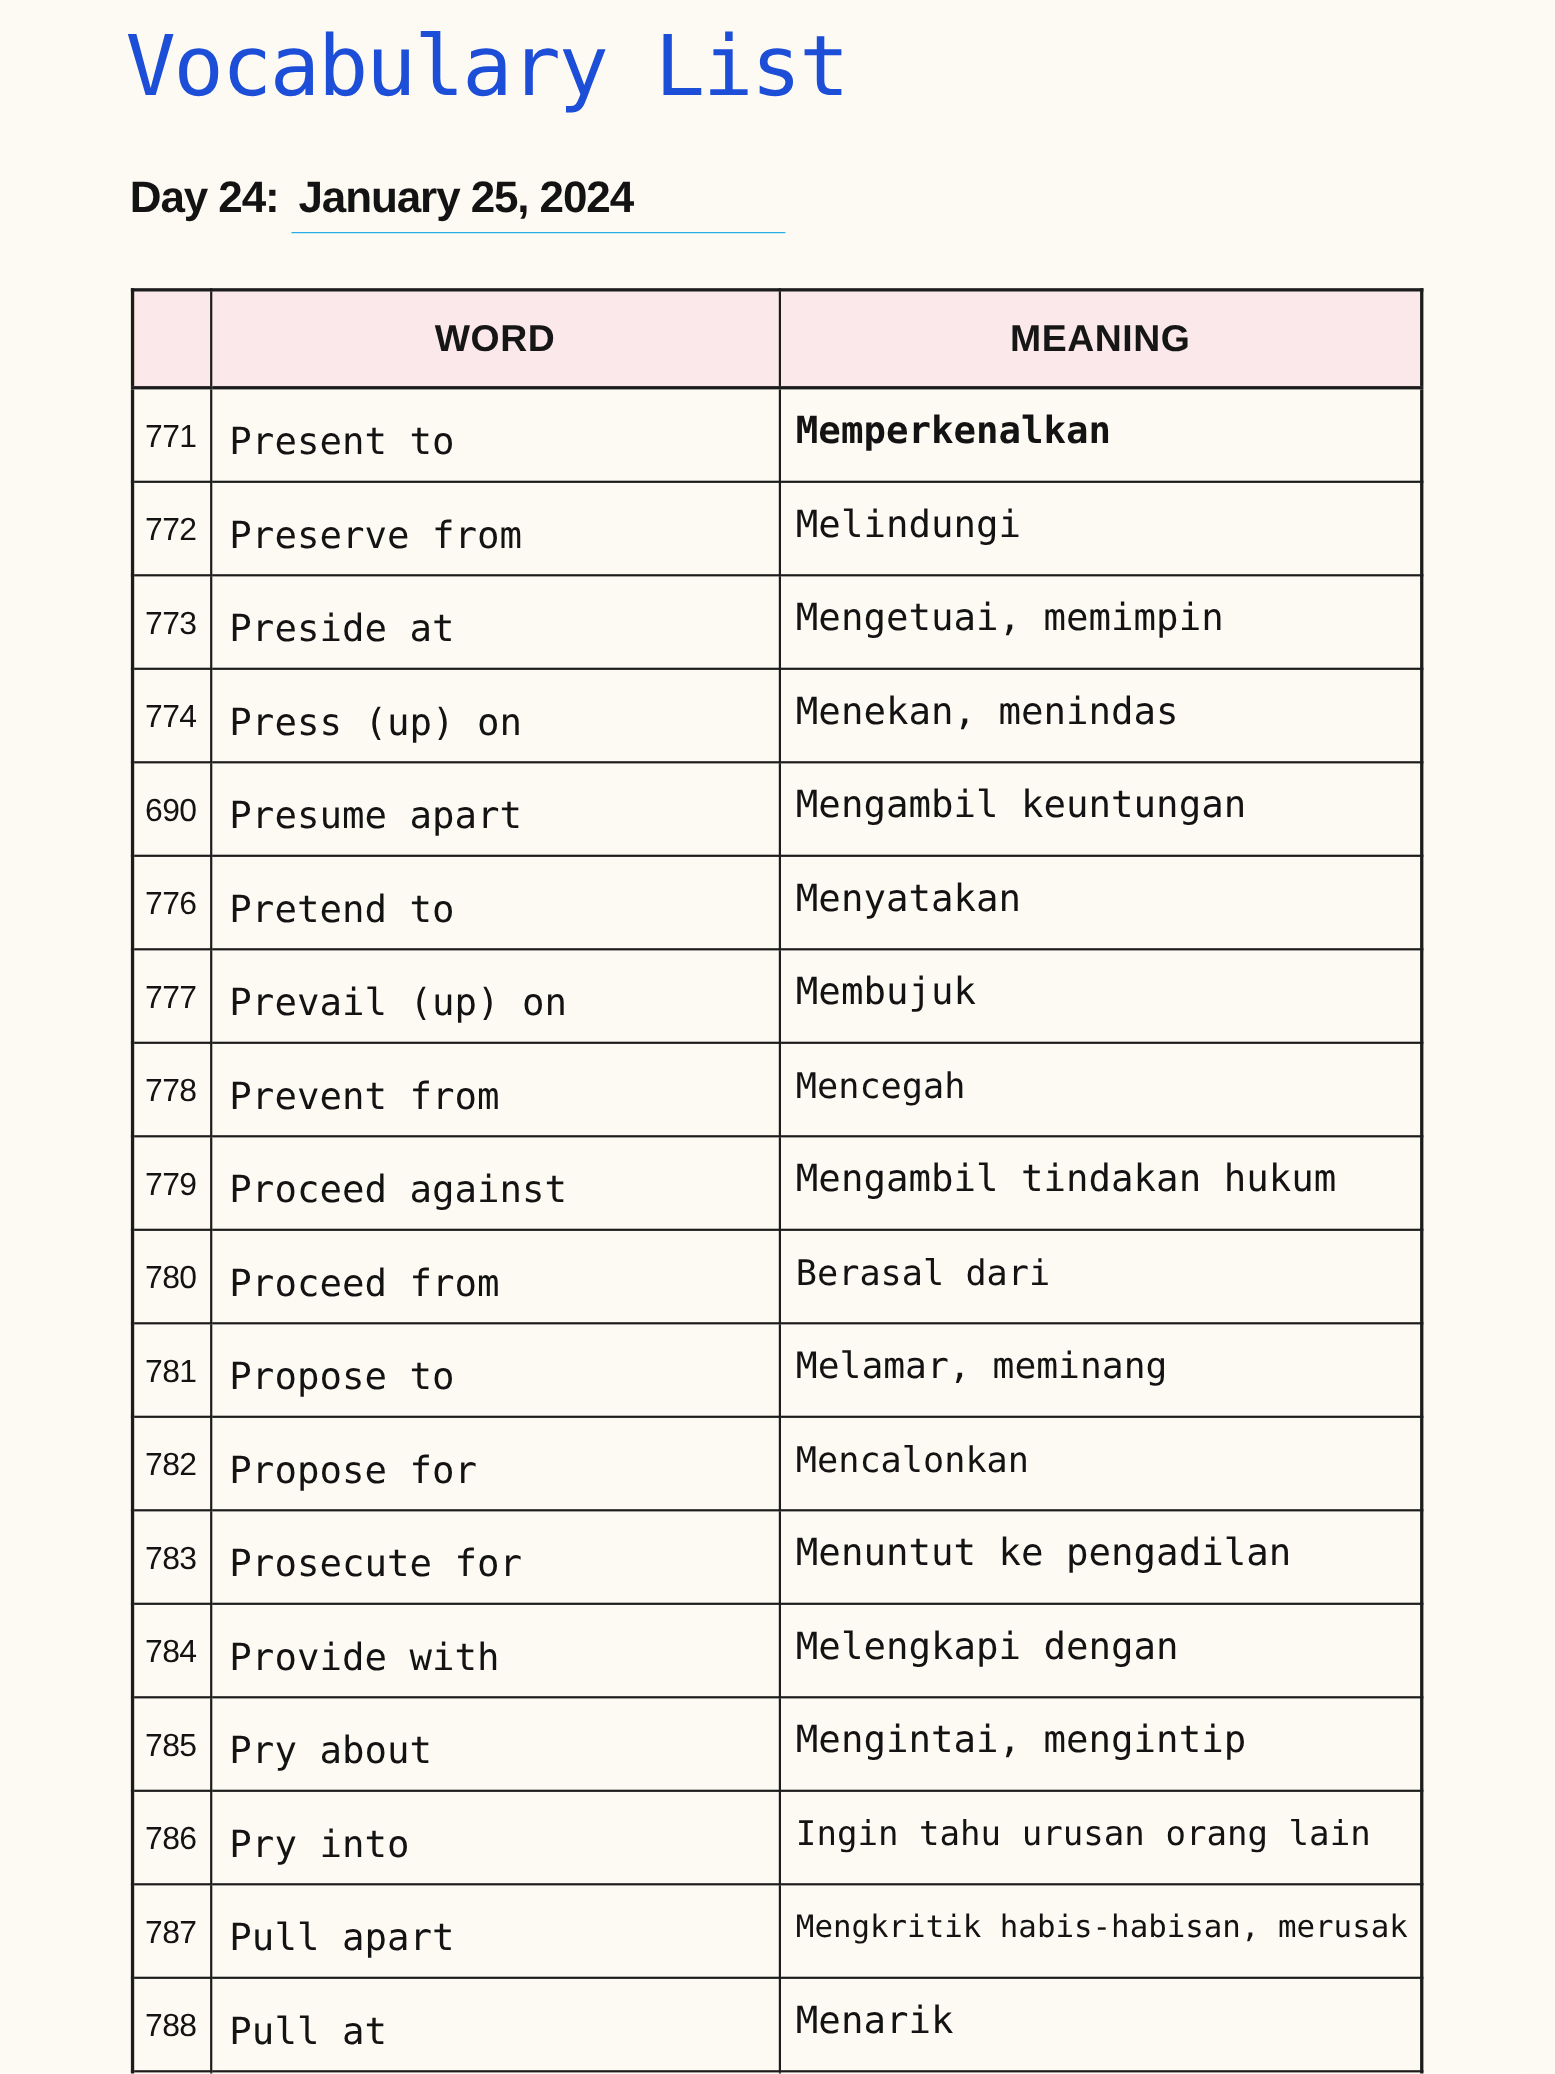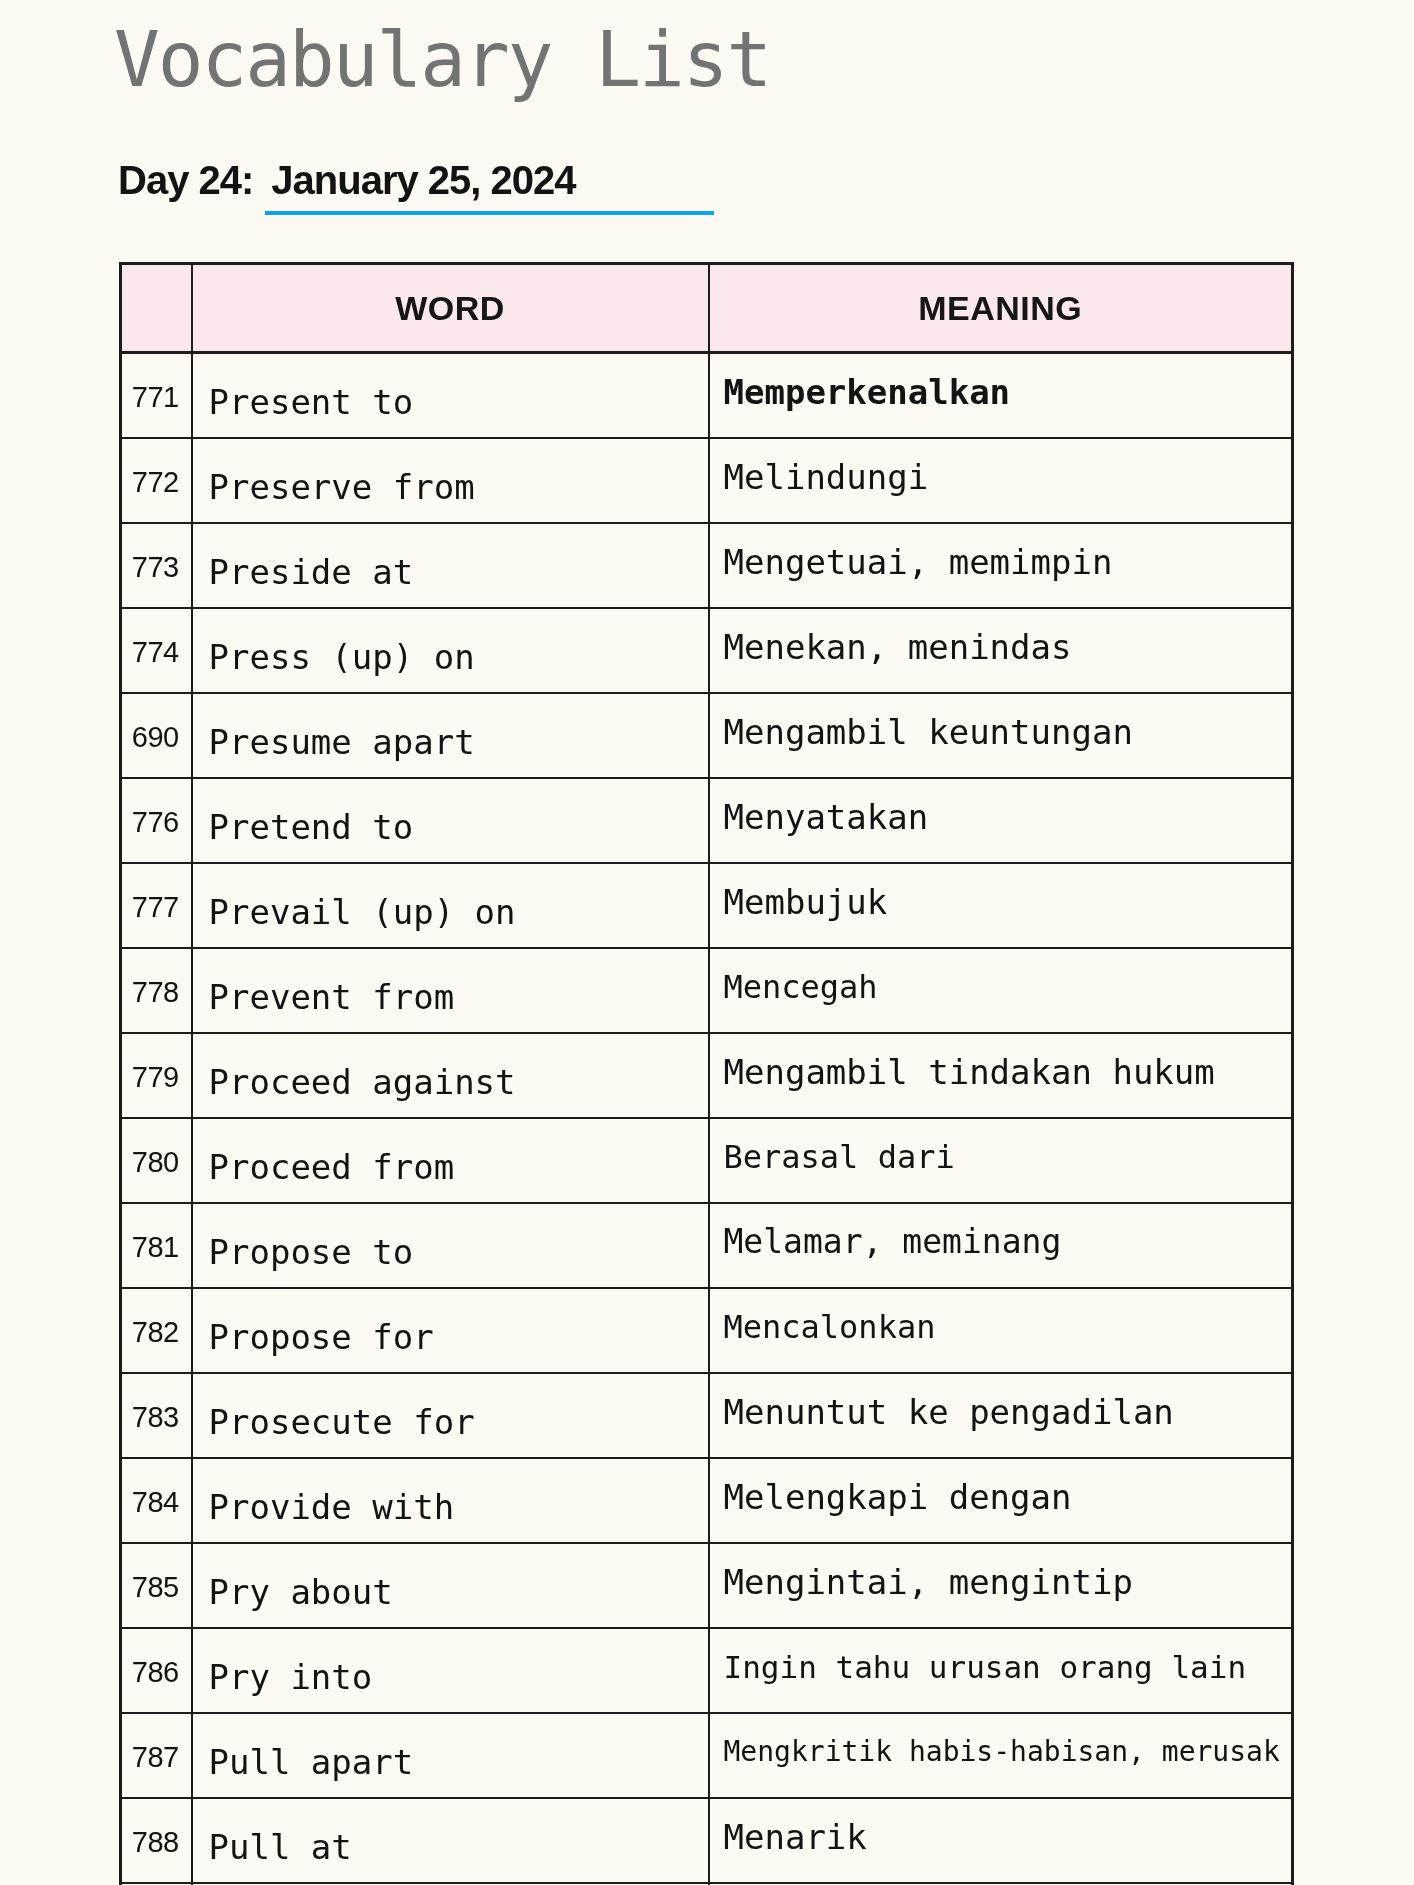--- a/index.html
+++ b/index.html
@@ -14,41 +14,41 @@
   }
   .title{
     position:absolute;
     left:114px;
     top:20px;
     margin:0;
     font-weight:400;
     font-size:76px;
     letter-spacing:-2px;
     line-height:1.05;
-    color:#737373;
+    color:#1d4ed8;
     white-space:nowrap;
   }
   .day-line{
     position:absolute;
     left:118px;
     top:158px;
     display:flex;
     align-items:baseline;
     font-family:"Liberation Sans",sans-serif;
     font-weight:700;
     font-size:40px;
     letter-spacing:-1px;
     color:#131313;
   }
   .day-label{margin-right:12px;white-space:nowrap;}
   .date-underline{
     display:inline-block;
     min-width:449px;
     box-sizing:border-box;
-    border-bottom:4px solid #0ea5e9;
+    border-bottom:1px solid #0ea5e9;
     padding:0 0 8px 6px;
     white-space:nowrap;
   }
   table.vocab{
     position:absolute;
     left:119px;
     top:262px;
     width:1172px;
     table-layout:fixed;
     border-collapse:collapse;

